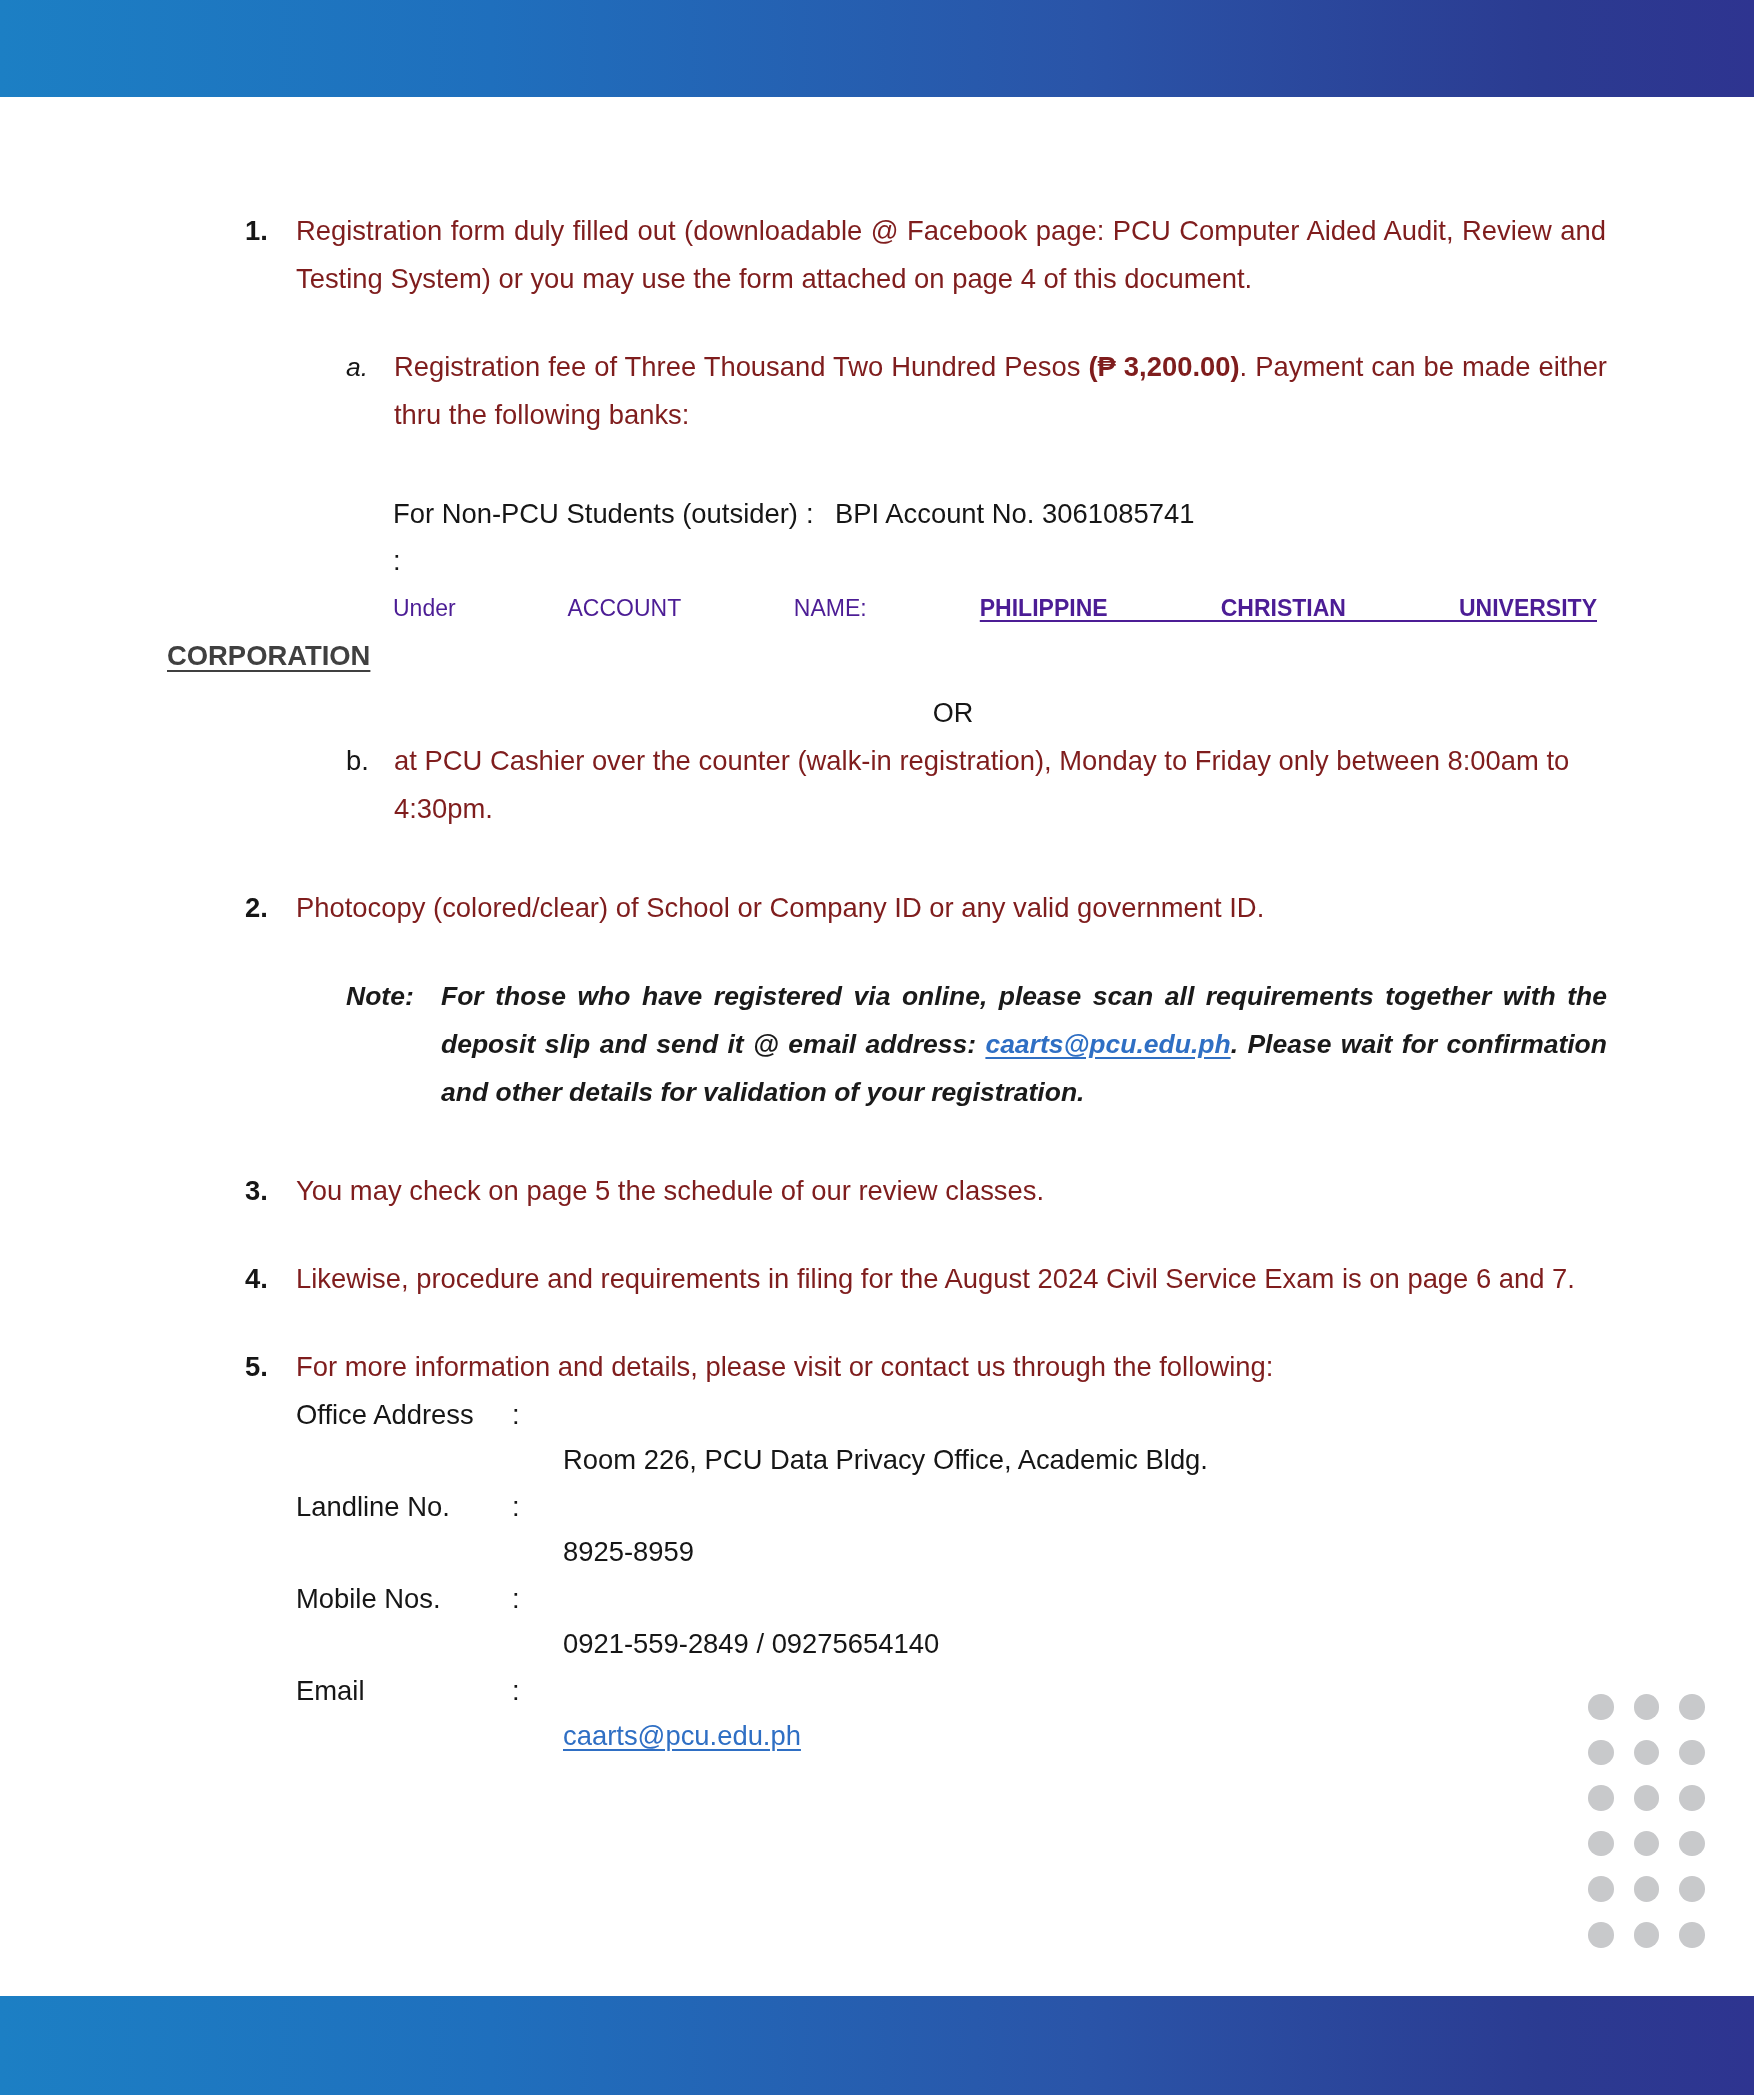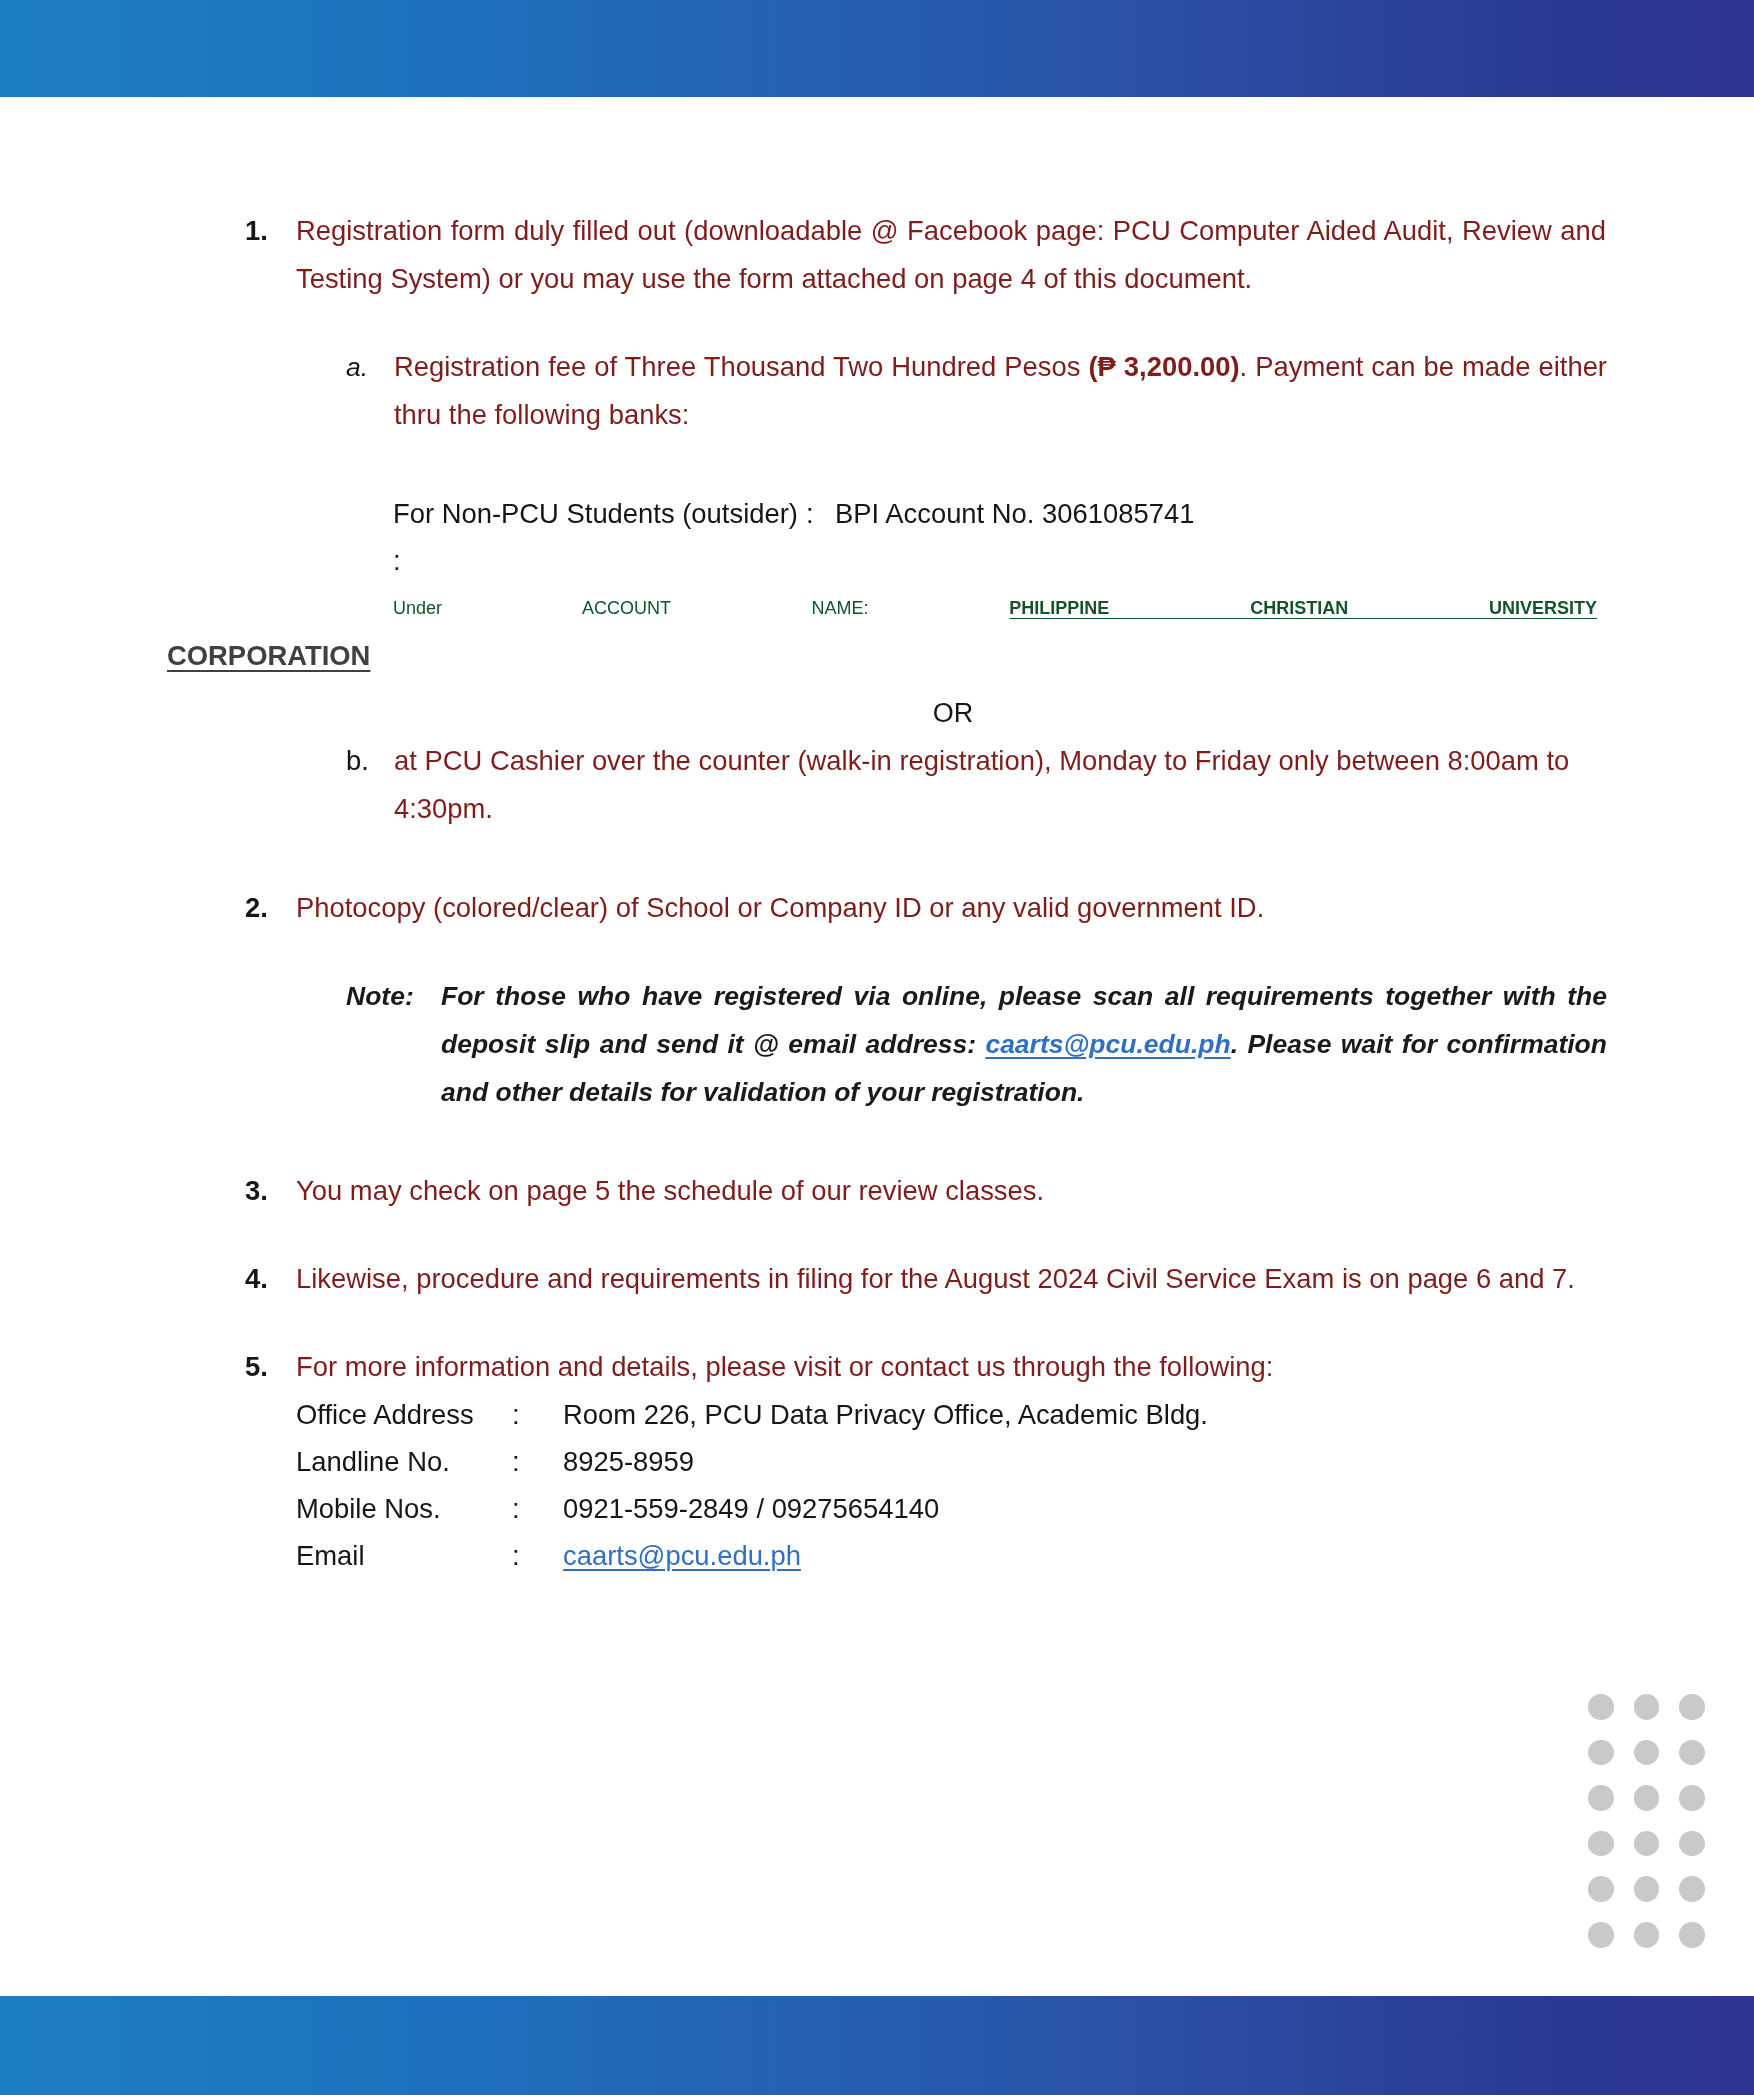--- a/index.html
+++ b/index.html
@@ -111,23 +111,23 @@
 
   .indicate-line {
     margin-left: 498px;
     font-size: 27.4px;
     line-height: 47px;
     color: #161616;
   }
 
   .account-name-line {
     margin-left: 148px;
-    font-size: 18px;
-    line-height: 48px;
-    color: #14532d;
+    font-size: 23px;
+    line-height: 48px;
+    color: #4c1d95;
     text-align: justify;
     text-align-last: justify;
     width: 1204px;
   }
   .account-name-wrap {
     position: relative;
   }
   .corporation-line {
     position: absolute;
     left: -78px;
@@ -179,21 +179,21 @@
     margin-top: 0;
   }
   .contact-row {
     display: flex;
     font-size: 27.4px;
     line-height: 47px;
     color: #161616;
   }
   .contact-label { width: 216px; flex: 0 0 auto; }
   .contact-colon { width: 51px; flex: 0 0 auto; }
-  .contact-value { flex: 1 1 auto; }
+  .contact-value { flex: 1 1 auto; margin-top: 45px; }
 
   b, strong { font-weight: bold; }
   .u { text-decoration: underline; text-underline-offset: 3.7px; }
   .link {
     color: #2f6fc4;
     text-decoration: underline;
     text-underline-offset: 3.7px;
     cursor: pointer;
   }
   .link-note {

